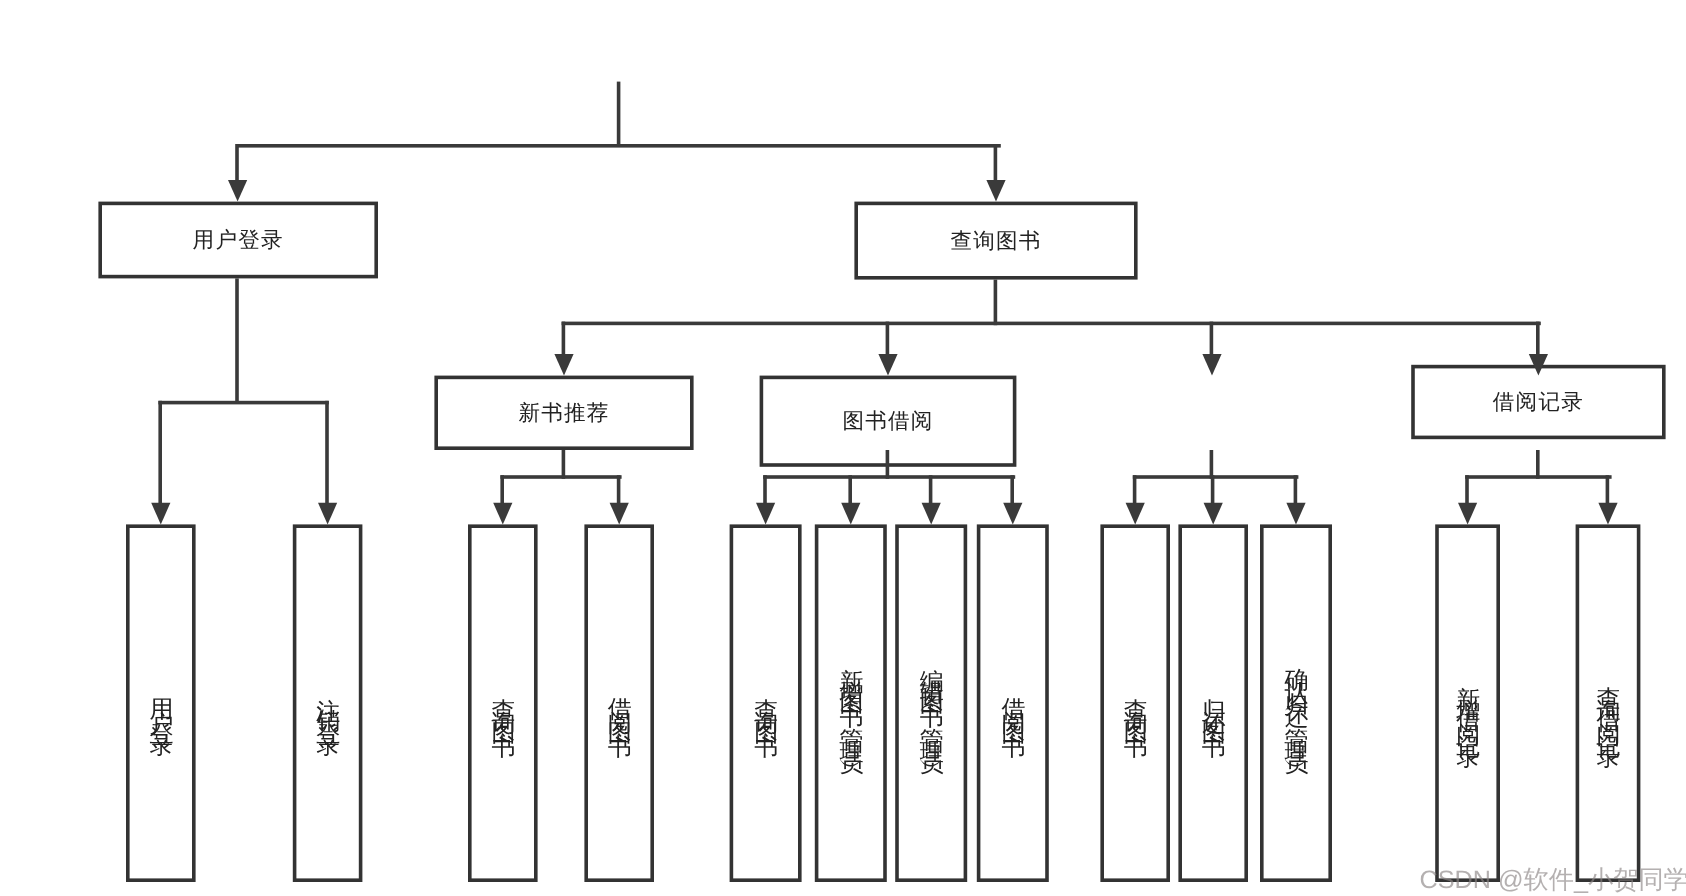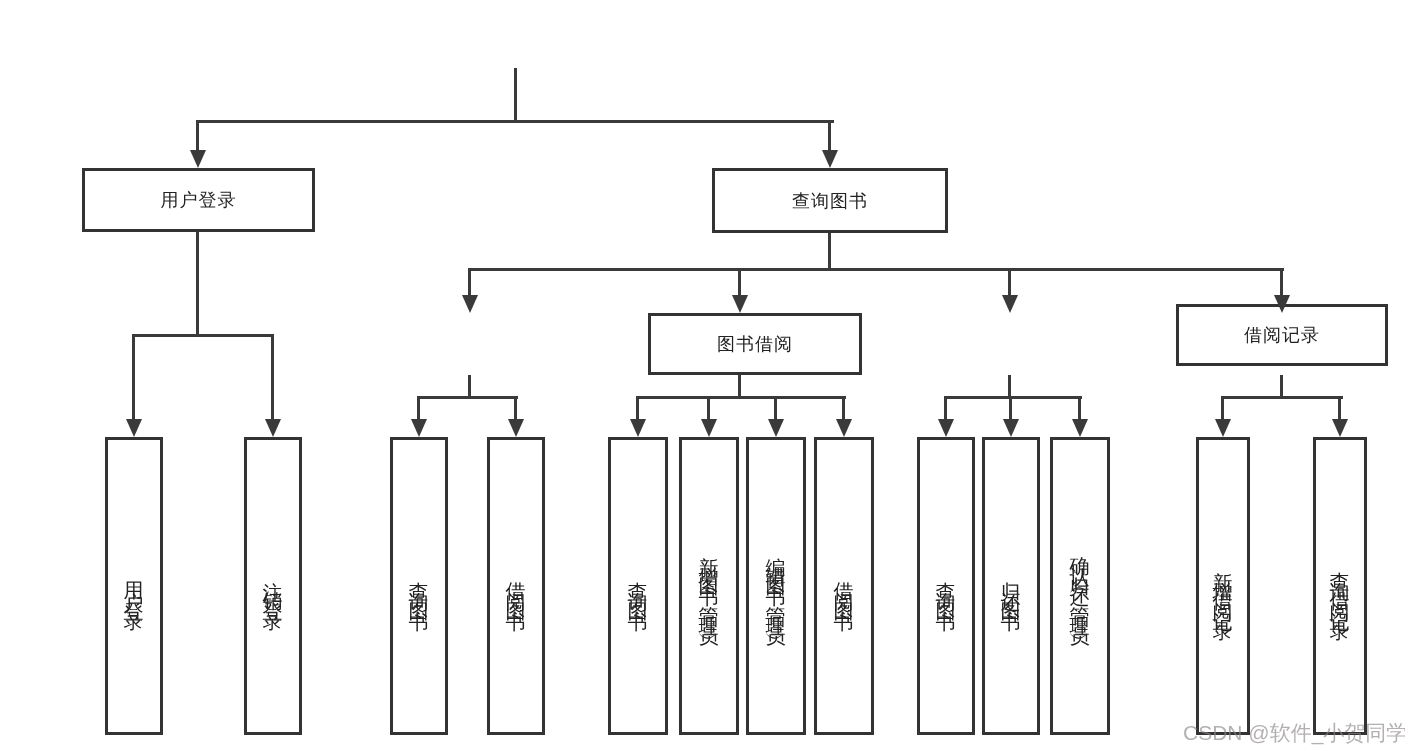--- a/index.html
+++ b/index.html
@@ -32,22 +32,23 @@
 </head>
 <body>
 
 <div id="canvas">
 
 
   <div class="node" style="left:82px;top:168px;width:233px;height:64px;">用户登录</div>
 
   <div class="node" style="left:712px;top:168px;width:236px;height:65px;">查询图书</div>
 
+  <div class="node" style="left:362px;top:313px;width:216px;height:62px;">新书推荐</div>
 
-  <div class="node" style="left:648px;top:313px;width:214px;height:62px;">图书借阅</div>
+  <div class="node" style="left:633px;top:313px;width:214px;height:76px;">图书借阅</div>
 
 
   <div class="node" style="left:1176px;top:304px;width:212px;height:62px;">借阅记录</div>
 
   <div class="node leaf" style="left:105px;top:437px;width:58px;height:298px;">用户登录</div>
 
   <div class="node leaf" style="left:244px;top:437px;width:58px;height:298px;">注销登录</div>
 
   <div class="node leaf" style="left:390px;top:437px;width:58px;height:298px;">查询图书</div>
 

